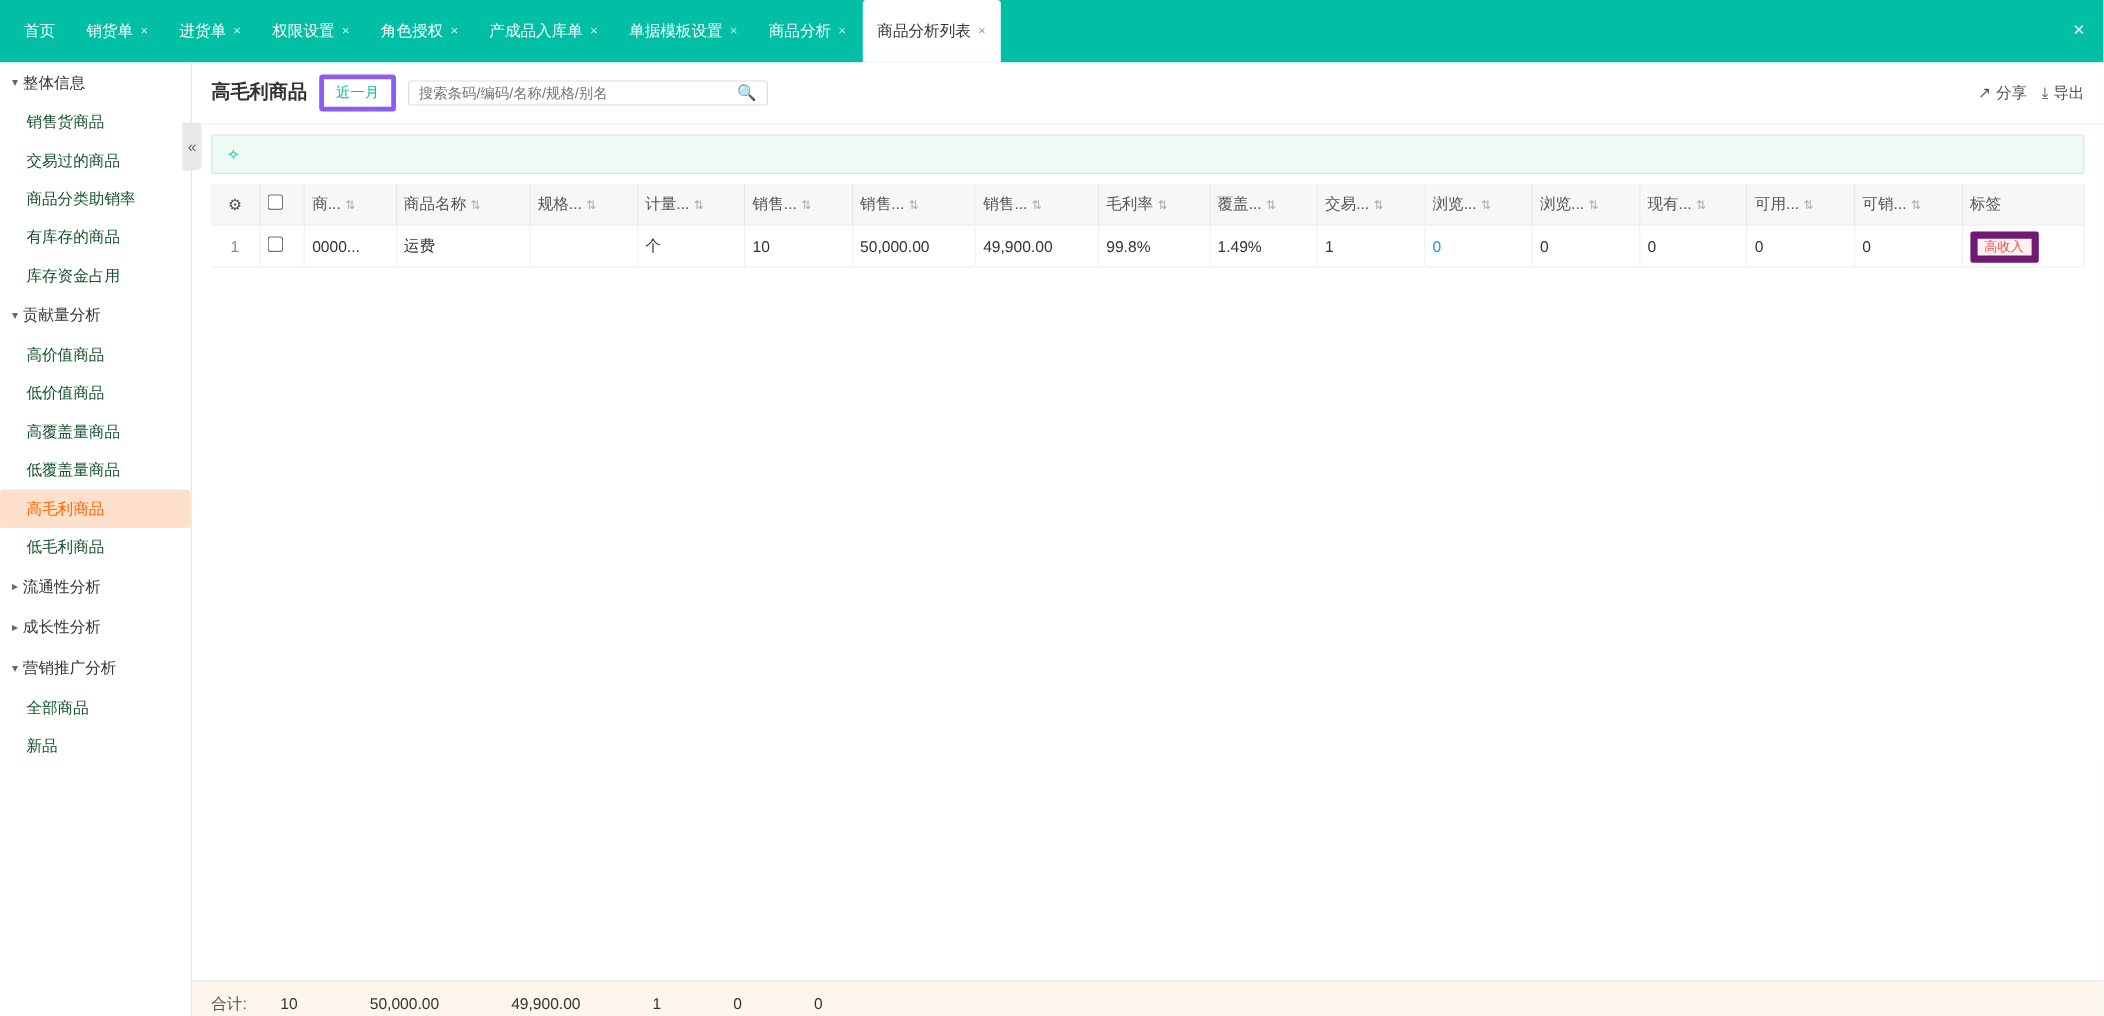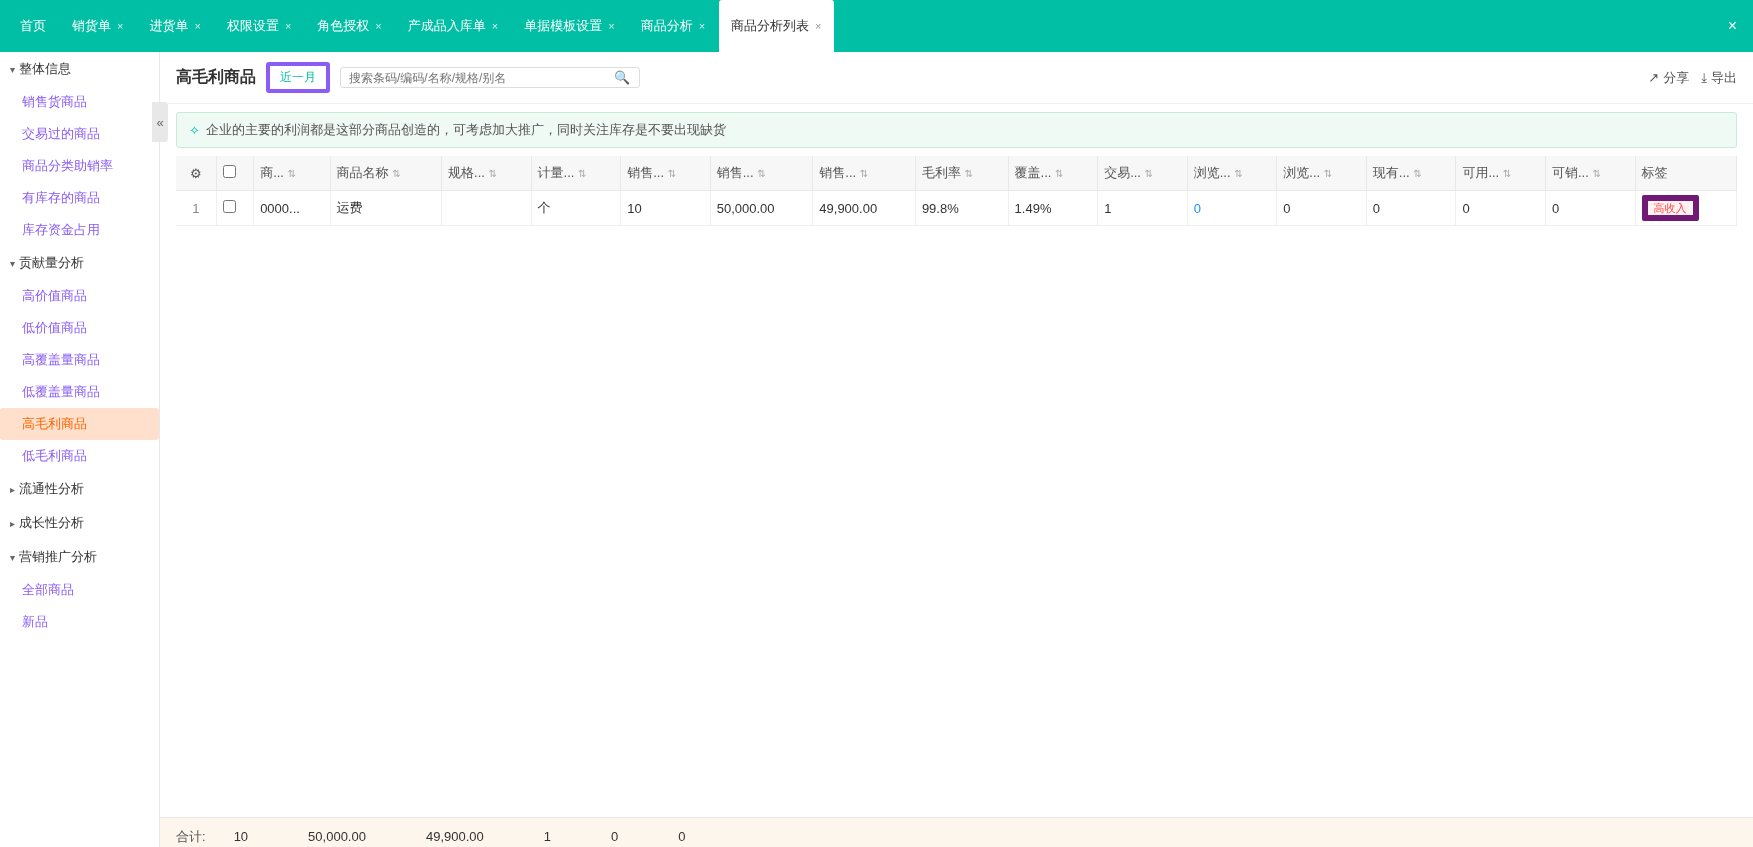--- a/index.html
+++ b/index.html
@@ -56,21 +56,21 @@
       align-items: center;
       padding: 8px 10px;
       font-size: 13px;
       color: #333;
       cursor: pointer;
       gap: 4px;
     }
     .sidebar-group-header .arrow { font-size: 10px; color: #666; }
     .sidebar-item {
       padding: 7px 10px 7px 22px;
-      color: #8b5cf6;
+      color: #14532d;
       cursor: pointer;
       font-size: 13px;
     }
     .sidebar-item.active {
       background: #ffe0cc;
       color: #ff6600;
       border-radius: 3px;
     }
     .sidebar-collapse-btn {
       position: absolute;
@@ -380,21 +380,20 @@
         </div>
         <div class="action-btn">
           <span>⤓</span>
           <span>导出</span>
         </div>
       </div>
     </div>
 
     <div class="info-banner">
       <span class="info-icon">✧</span>
-      <span>企业的主要的利润都是这部分商品创造的，可考虑加大推广，同时关注库存是不要出现缺货</span>
     </div>
 
     <div class="table-container">
       <table>
         <thead>
           <tr>
             <th><span>⚙</span></th>
             <th><input type="checkbox" style=""></th>
             <th><span>商...</span> <span class="sort-icon">⇅</span></th>
             <th><span>商品名称</span> <span class="sort-icon">⇅</span></th>

